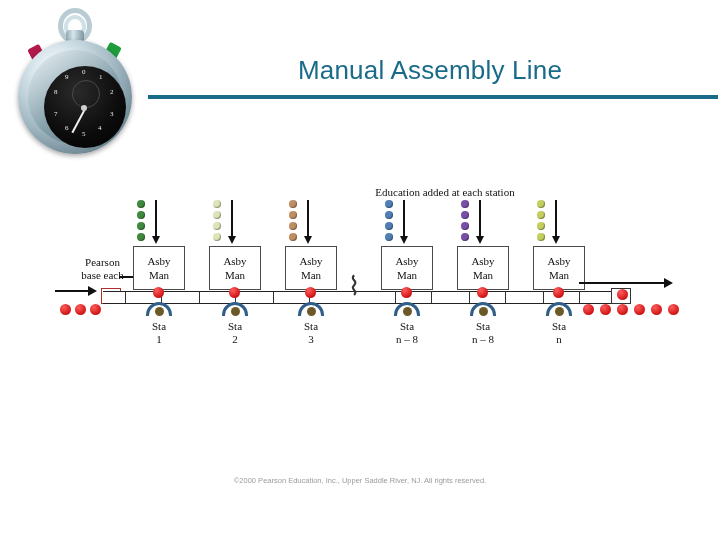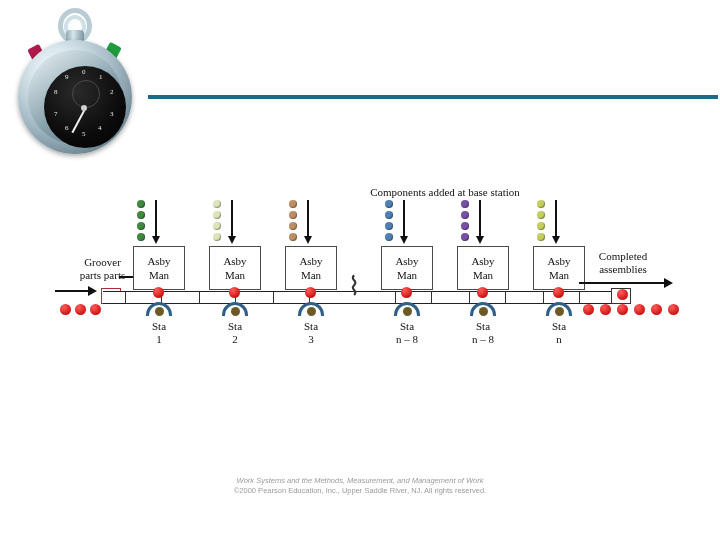--- a/index.html
+++ b/index.html
@@ -187,36 +187,33 @@
           <div class="sw-num" style="left:10px;top:22px;">8</div>
           <div class="sw-num" style="left:21px;top:7px;">9</div>
           <div class="sw-sub"></div>
           <div class="sw-hand"></div>
           <div class="sw-pin"></div>
         </div>
       </div>
     </div>
   </div>
 
+  <div class="title">Manual Assembly Line</div>
   <div class="title-rule"></div>
 
 
   <div class="figure">
 
-    <div class="fig-cap">Components added at base station</div>
+    <div class="fig-cap">Education added at each station</div>
 
     <div class="side-label side-left">
-      <div>Groover</div>
-      <div>parts parts</div>
-    </div>
-
-    <div class="side-label side-right">
-      <div>Completed</div>
-      <div>assemblies</div>
-    </div>
+      <div>Pearson</div>
+      <div>base each</div>
+    </div>
+
 
     <div class="feeder" style="left:5px;top:118px;"></div>
     <div class="feeder" style="left:20px;top:118px;"></div>
     <div class="feeder" style="left:35px;top:118px;"></div>
 
     <div class="in-arrow" style="left:0px;top:100px;width:44px;">
       <div class="shaft" style="left:0;width:34px;"></div>
         <div class="head" style="left:33px;"></div>
     </div>
 
@@ -396,17 +393,16 @@
     </div>
     <div class="feeder" style="left:528px;top:118px;"></div>
     <div class="feeder" style="left:545px;top:118px;"></div>
     <div class="feeder" style="left:562px;top:118px;"></div>
     <div class="feeder" style="left:579px;top:118px;"></div>
     <div class="feeder" style="left:596px;top:118px;"></div>
     <div class="feeder" style="left:613px;top:118px;"></div>
   </div>
 
   <div class="footer">
-    <div><i>Work Systems and the Methods, Measurement, and Management of Work</i></div>
     <div>©2000 Pearson Education, Inc., Upper Saddle River, NJ. All rights reserved.</div>
   </div>
 
 </div>
 
 </body></html>

